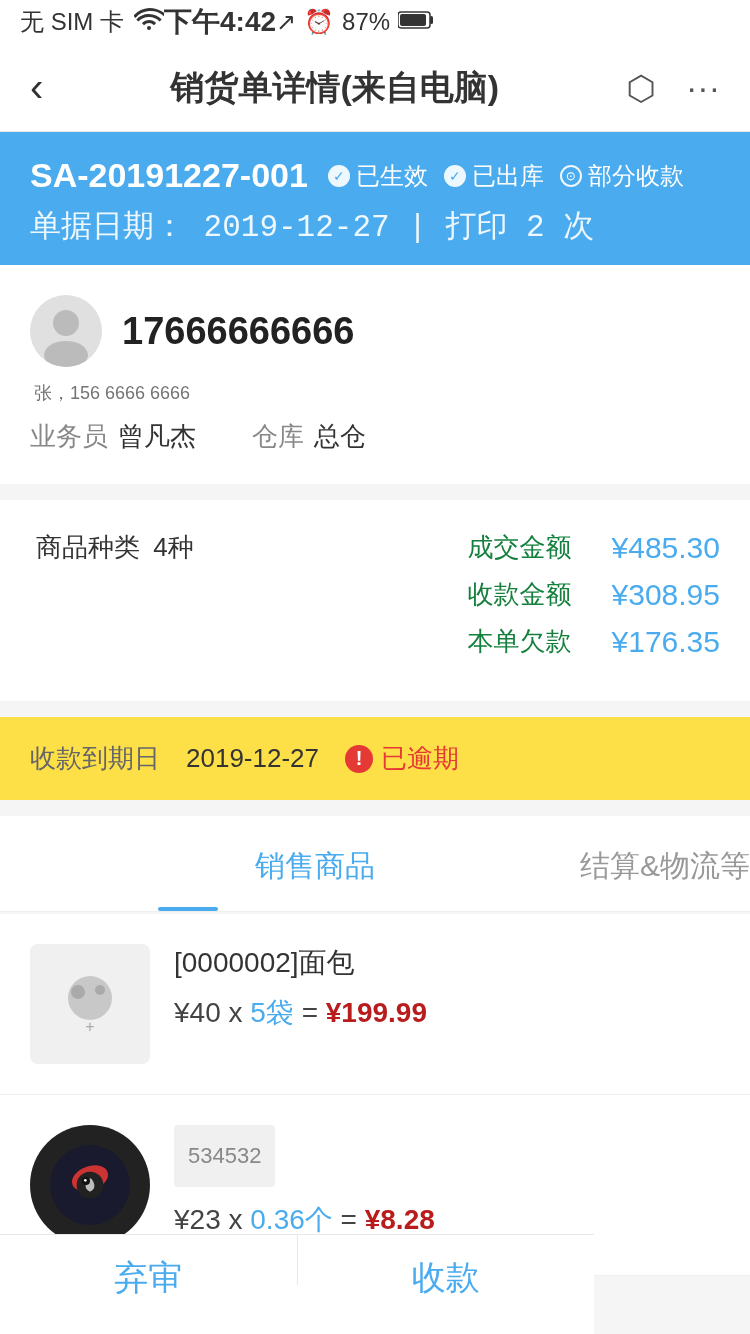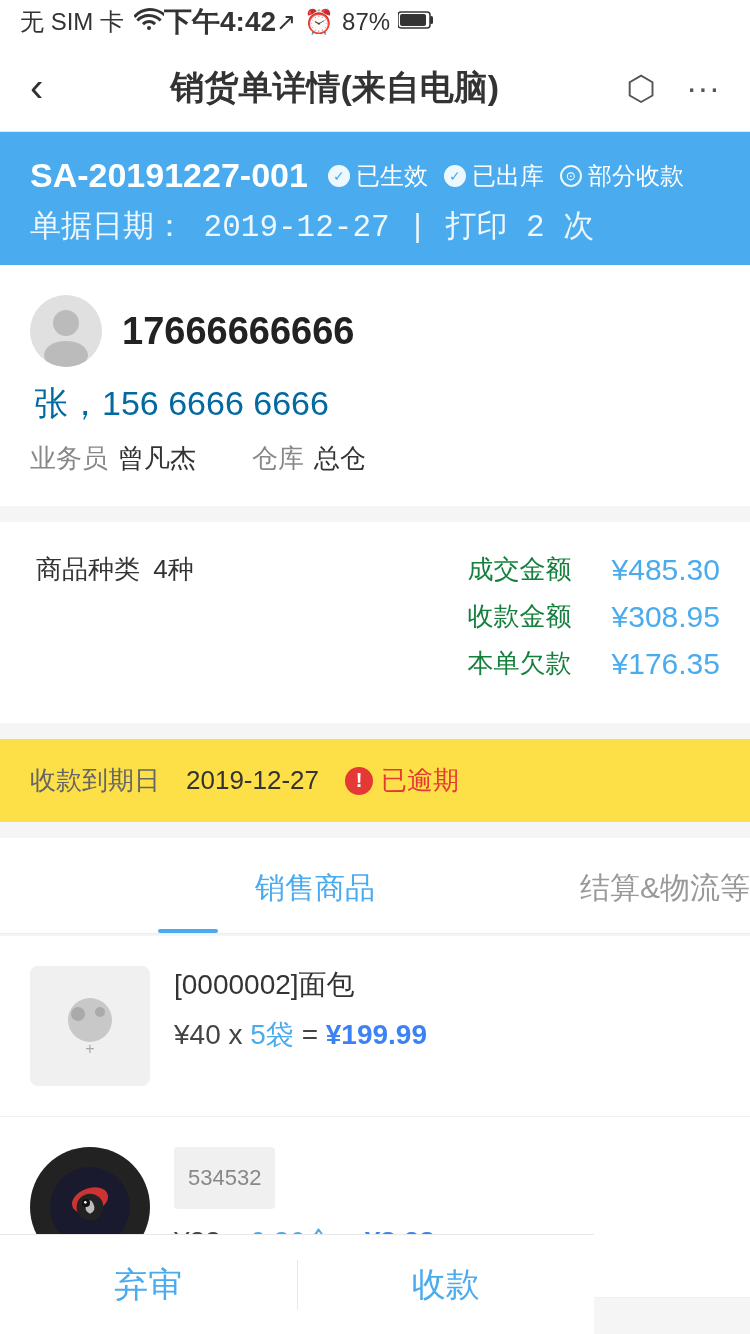--- a/index.html
+++ b/index.html
@@ -129,22 +129,22 @@
       justify-content: center;
       overflow: hidden;
     }
     .avatar svg { width: 72px; height: 72px; }
     .customer-name {
       font-size: 38px;
       font-weight: 600;
       color: #222;
     }
     .customer-sub {
-      font-size: 34px;
-      color: #0369a1;
+      font-size: 18px;
+      color: #737373;
       margin-bottom: 14px;
       padding-left: 4px;
     }
     .customer-meta {
       display: flex;
       gap: 56px;
       font-size: 26px;
       color: #444;
     }
     .meta-item { display: flex; align-items: center; gap: 10px; }
@@ -280,33 +280,33 @@
       font-size: 22px;
       padding: 18px 14px;
       border-radius: 4px;
       margin-bottom: 14px;
     }
     .product-price {
       font-size: 28px;
       color: #444;
     }
     .product-price .qty { color: #4AABEE; }
-    .product-price .total { color: #3b82f6; font-weight: 600; }
+    .product-price .total { color: #b91c1c; font-weight: 600; }
 
     
     .bottom-bar {
       position: fixed;
       bottom: 0;
       left: 0;
       width: 594px;
       height: 100px;
       background: #fff;
       border-top: 1px solid #e8e8e8;
       display: flex;
-      align-items: center;
+      align-items: flex-start;
     }
     .bottom-btn {
       flex: 1;
       text-align: center;
       font-size: 34px;
       font-weight: 500;
       padding: 20px 0;
       cursor: pointer;
     }
     .bottom-btn.left { color: #4AABEE; }

